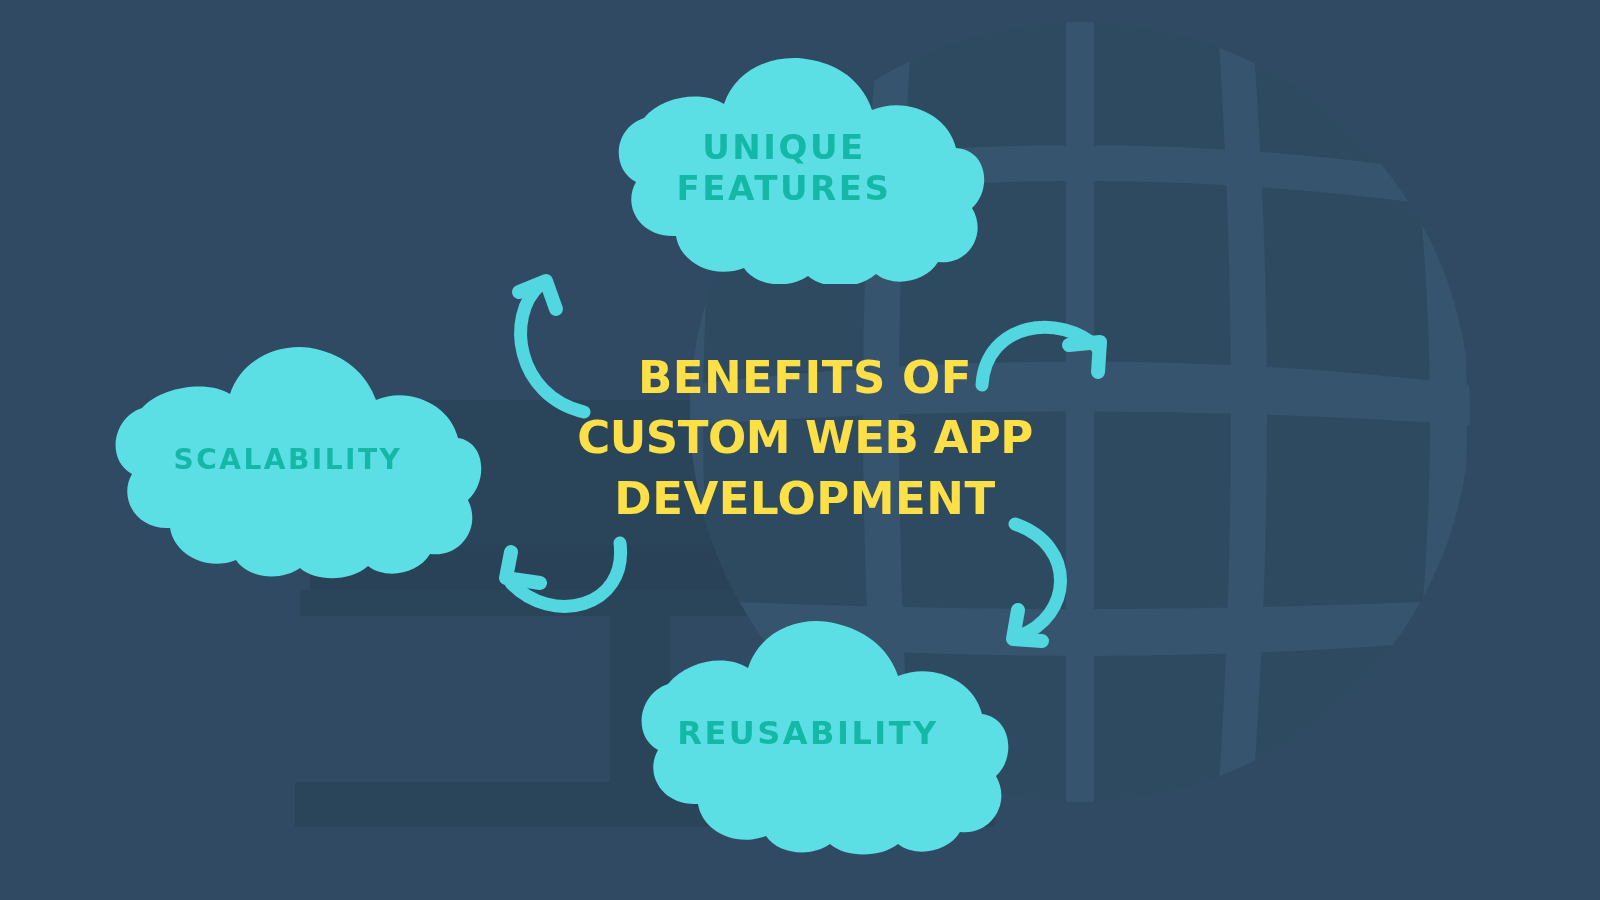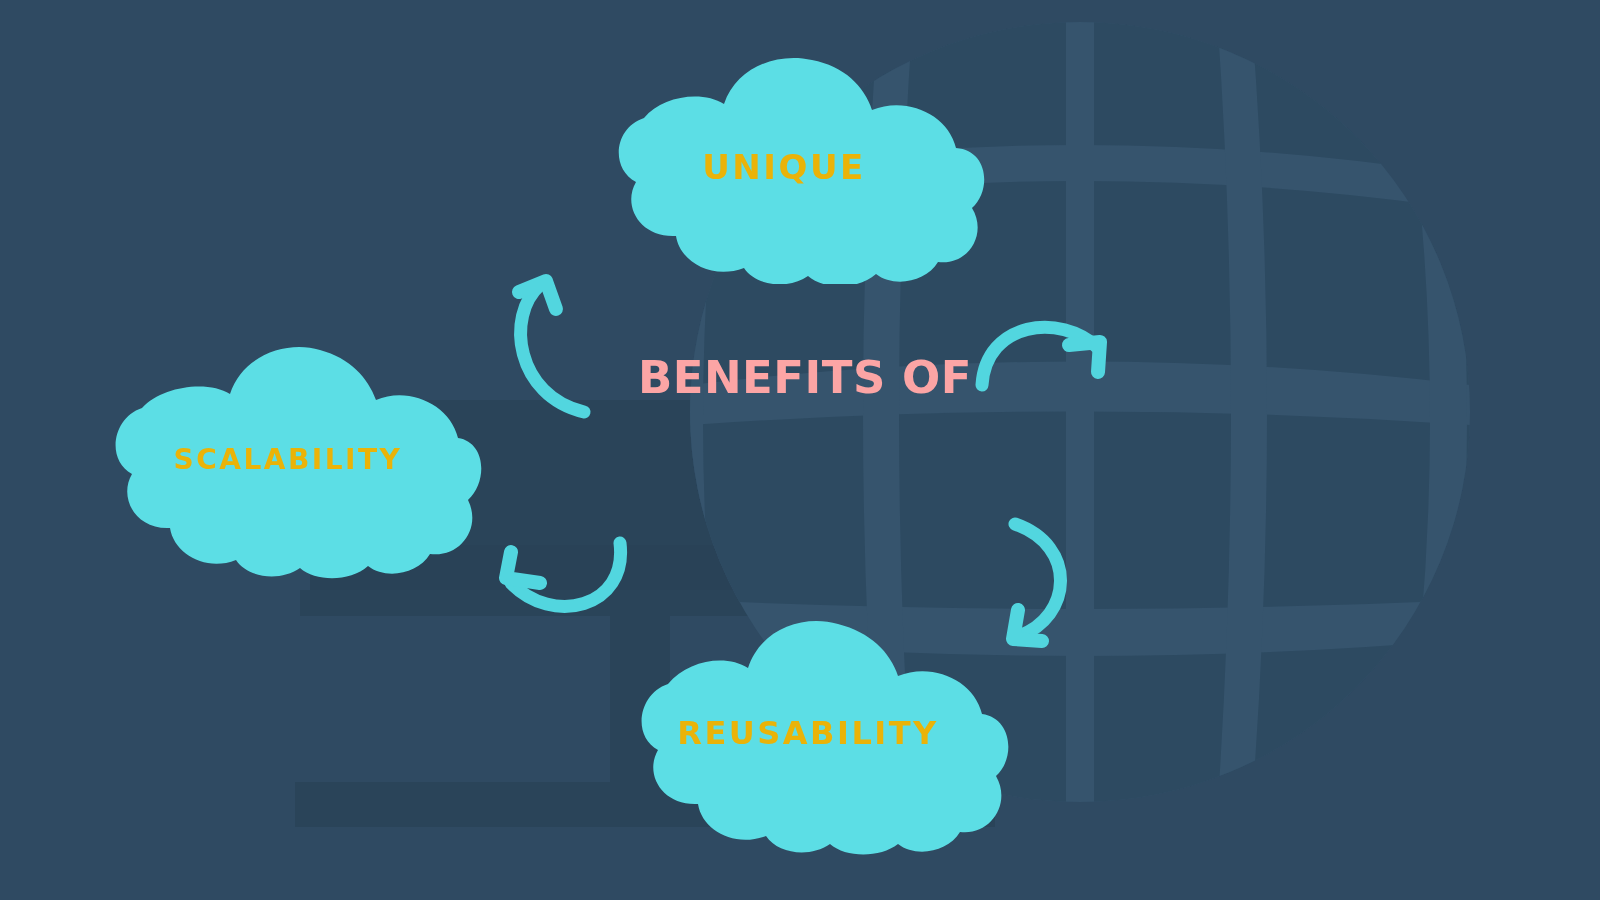--- a/index.html
+++ b/index.html
@@ -36,41 +36,41 @@
   }
   .cloud-label {
     position: absolute;
     left: 0; top: 0;
     width: 100%; height: 100%;
     display: flex;
     flex-direction: column;
     align-items: center;
     justify-content: center;
     text-align: center;
-    color: #eab308;
+    color: #14b8a6;
     font-family: "DejaVu Sans", sans-serif;
     font-weight: 600;
     letter-spacing: 2.5px;
     line-height: 1.22;
     text-transform: uppercase;
     pointer-events: none;
   }
   #node-top .cloud-label   { font-size: 34px; }
   #node-left .cloud-label  { font-size: 28px; }
   #node-right .cloud-label { font-size: 32px; }
   #node-bottom .cloud-label{ font-size: 32px; }
 
   #center-title {
     position: absolute;
     left: 555px;
     top: 348px;
     width: 500px;
     z-index: 4;
     text-align: center;
-    color: #fca5a5;
+    color: #fde047;
     font-family: "DejaVu Sans", sans-serif;
     font-weight: bold;
     font-size: 45px;
     line-height: 1.34;
     letter-spacing: 0.5px;
     text-transform: uppercase;
   }
   #center-title .tl { display: block; white-space: nowrap; }
   #center-title .tl.l2 { letter-spacing: -0.5px; }
 </style>
@@ -133,20 +133,21 @@
         C350 230 318 236 300 222
         C282 238 248 238 232 224
         C212 238 180 234 168 216
         C136 228 104 210 100 184
         C64 186 46 154 60 130
         C34 116 38 76 68 66
         C86 44 126 38 148 52 Z"></path>
     </svg>
     <div class="cloud-label">
       <span>UNIQUE</span>
+      <span>FEATURES</span>
     </div>
   </div>
 
   <div class="cloud-node" id="node-left" style="left:88px; top:338px; width:400px; height:244px;">
     <svg viewBox="0 0 400 244" width="400" height="244">
       <path fill="#5CDEE5" d="
         M142 56
         C154 18 198 2 232 12
         C262 20 280 40 288 62
         C320 48 362 66 370 100
@@ -183,20 +184,22 @@
         C32 124 38 82 68 72
         C88 48 126 42 148 56 Z"></path>
     </svg>
     <div class="cloud-label">
       <span>REUSABILITY</span>
     </div>
   </div>
 
   <div id="center-title">
     <span class="tl l1">BENEFITS OF</span>
+    <span class="tl l2">CUSTOM WEB APP</span>
+    <span class="tl l3">DEVELOPMENT</span>
   </div>
 
   <svg id="arrows-layer" viewBox="0 0 1600 900">
     <g fill="none" stroke="#52D6DF" stroke-width="13" stroke-linecap="round" stroke-linejoin="round">
 
       <g>
         <path d="M584 412 C 516 396 505 316 540 285"></path>
         <path d="M519 292 L546 281 L556 309" stroke-width="14"></path>
       </g>
 

